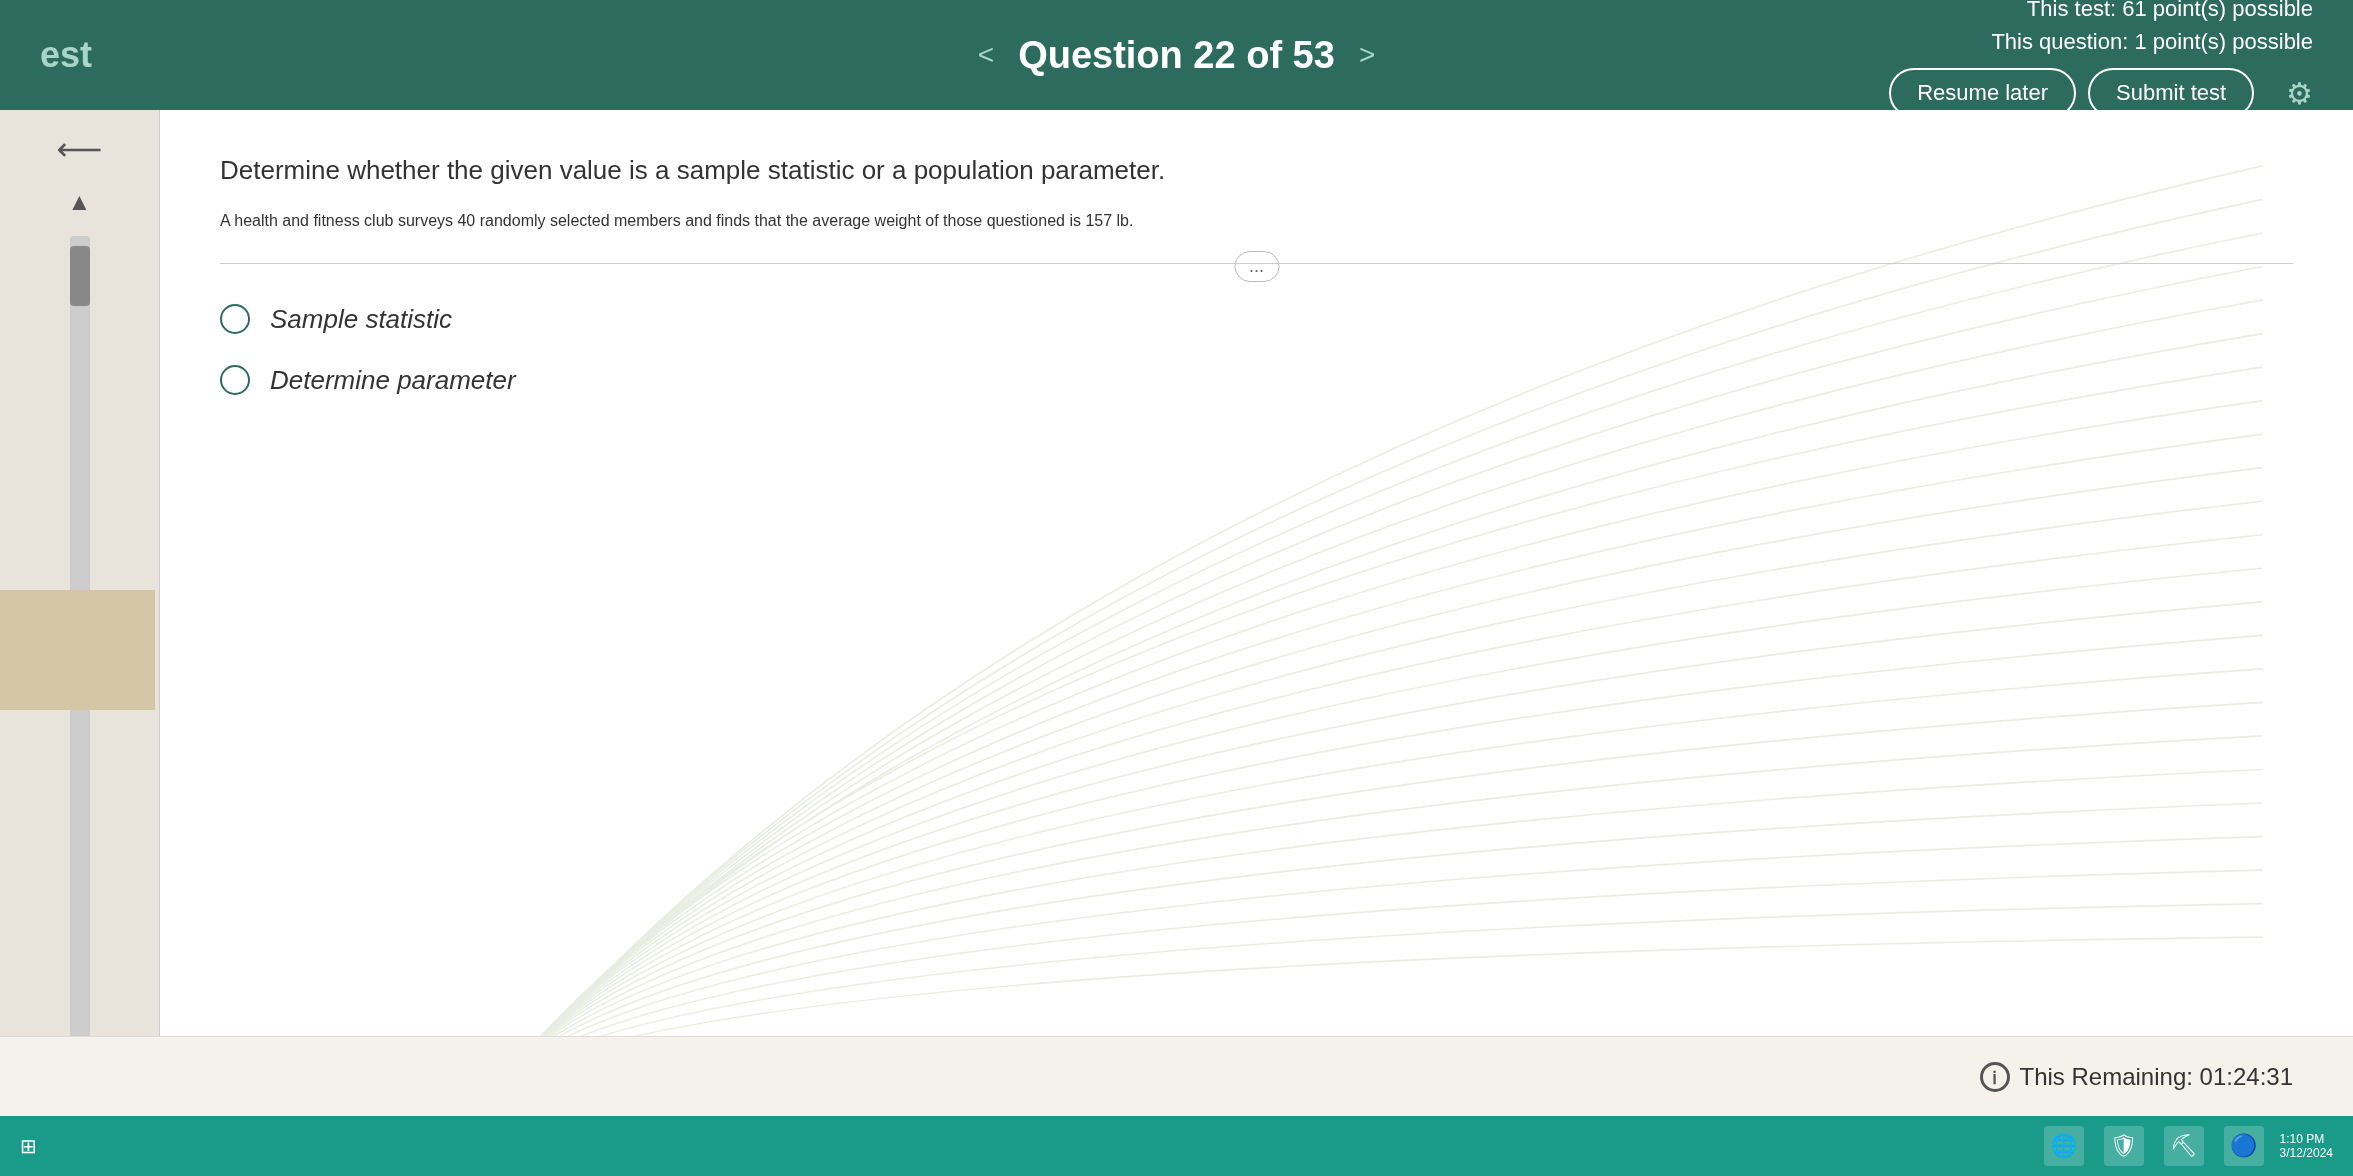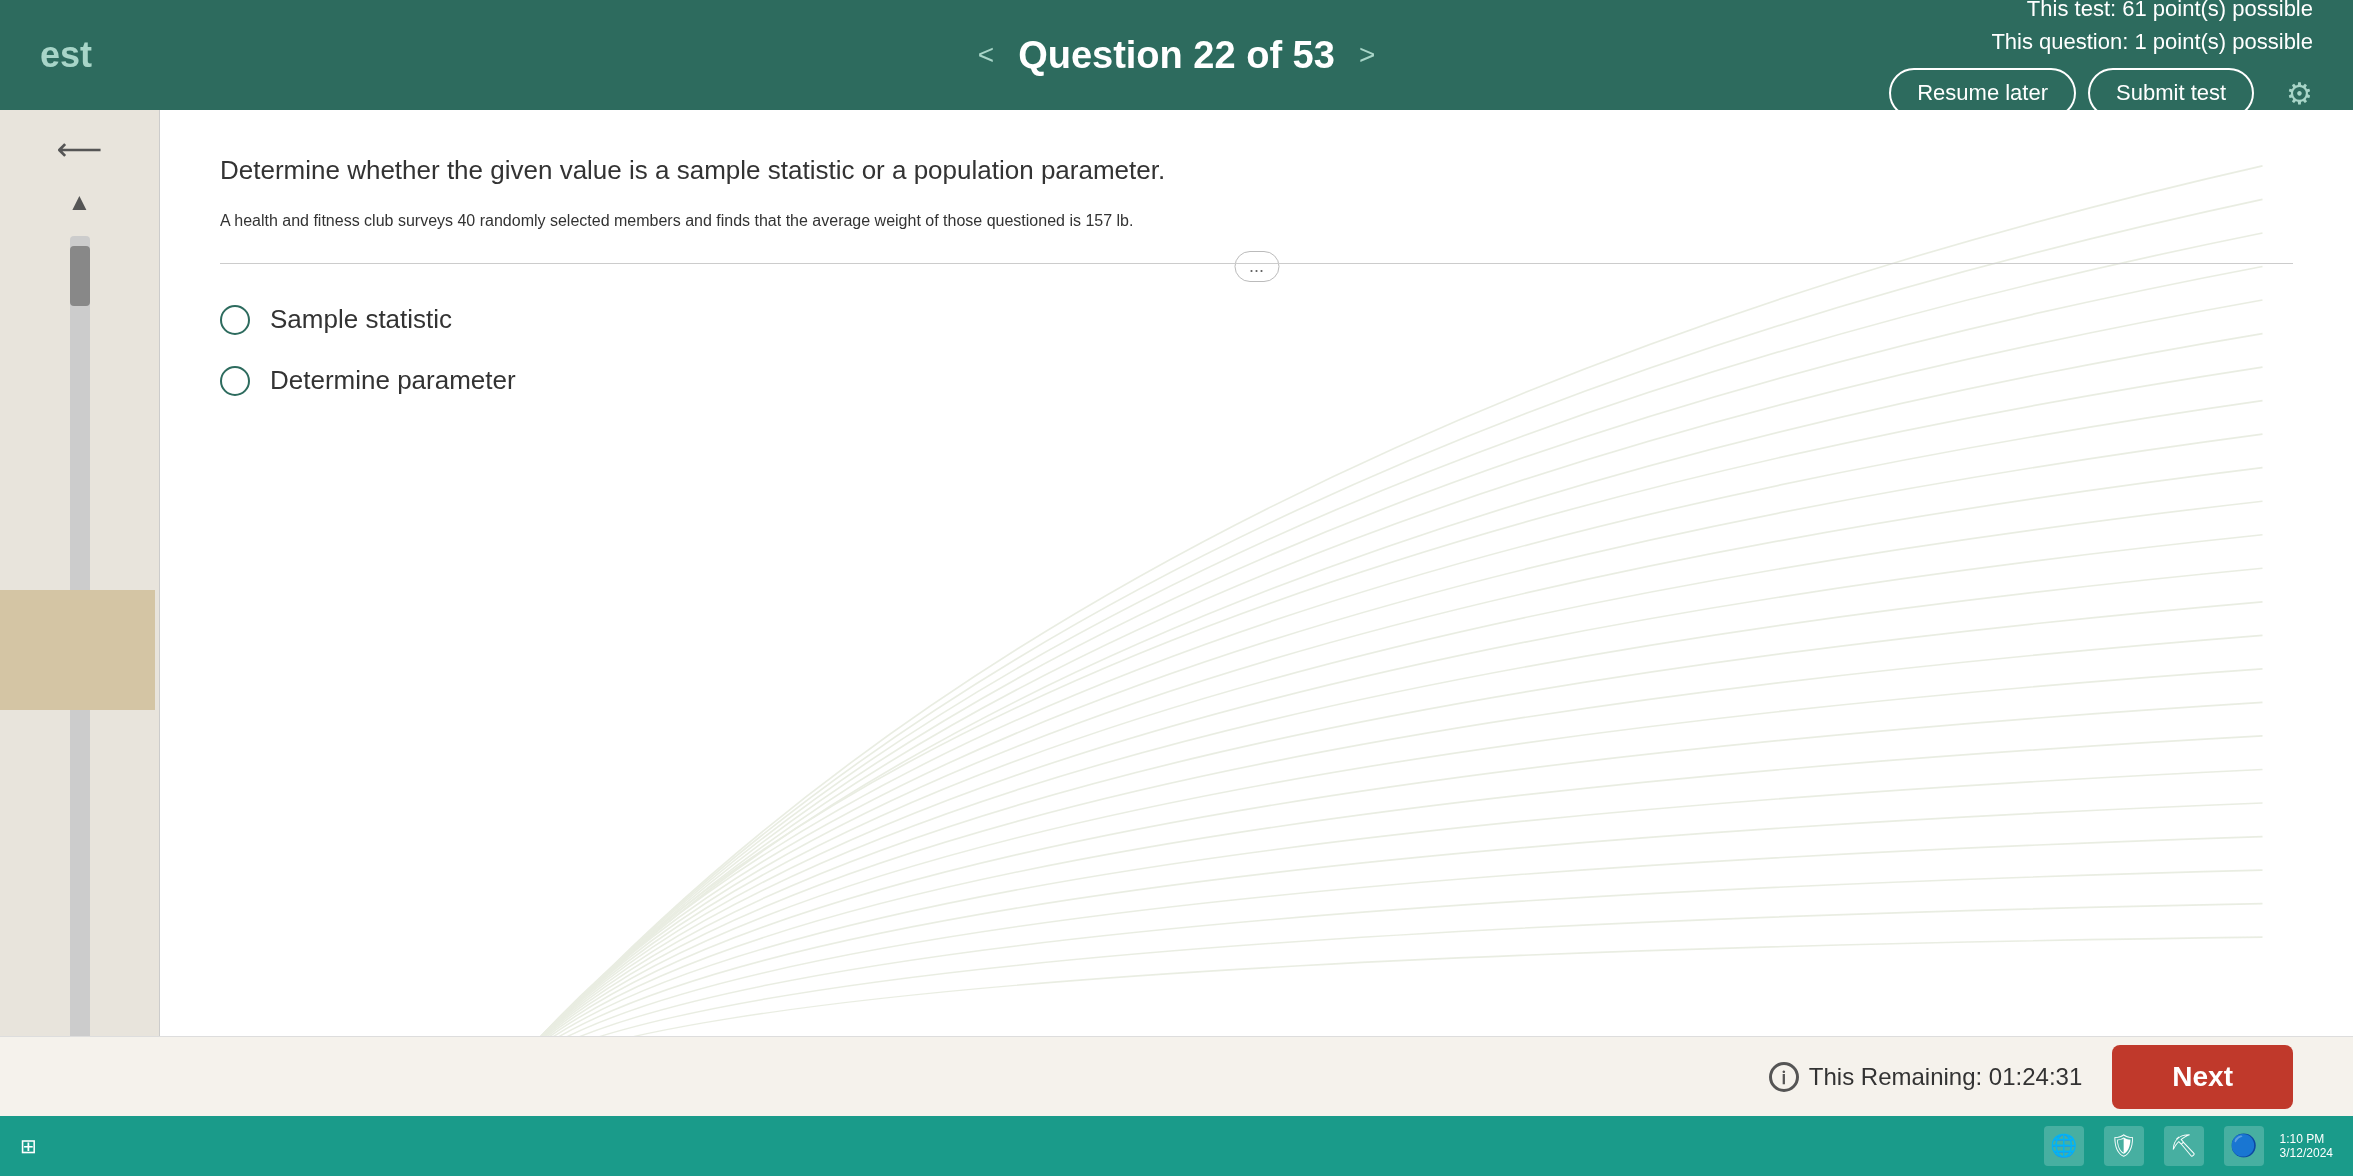--- a/index.html
+++ b/index.html
@@ -221,24 +221,25 @@
     }
 
     .options-container {
       margin-top: 40px;
       position: relative;
       z-index: 2;
     }
 
     .option-item {
       display: flex;
-      align-items: flex-end;
+      align-items: flex-start;
       gap: 20px;
       margin-bottom: 30px;
       cursor: pointer;
+      font-style: italic;
     }
 
     .radio-btn {
       width: 30px;
       height: 30px;
       border-radius: 50%;
       border: 2px solid #2d6b5e;
       background: white;
       cursor: pointer;
       flex-shrink: 0;
@@ -438,21 +439,20 @@
   padding: 0 60px;
   gap: 30px;
   z-index: 50;
 ">
 
   <div class="time-remaining">
     <div class="time-icon">ℹ</div>
     <span>This Remaining: 01:24:31</span>
   </div>
 
-  <button class="btn-next">Next</button>
 </div>
 
 <div class="taskbar">
   <div style="display:flex; align-items:center; gap:10px;">
     <div style="color:white; font-size:20px;">⊞</div>
   </div>
   <div class="taskbar-right">
     <div class="taskbar-icons">
       <div class="taskbar-icon">🌐</div>
       <div class="taskbar-icon">🛡</div>

